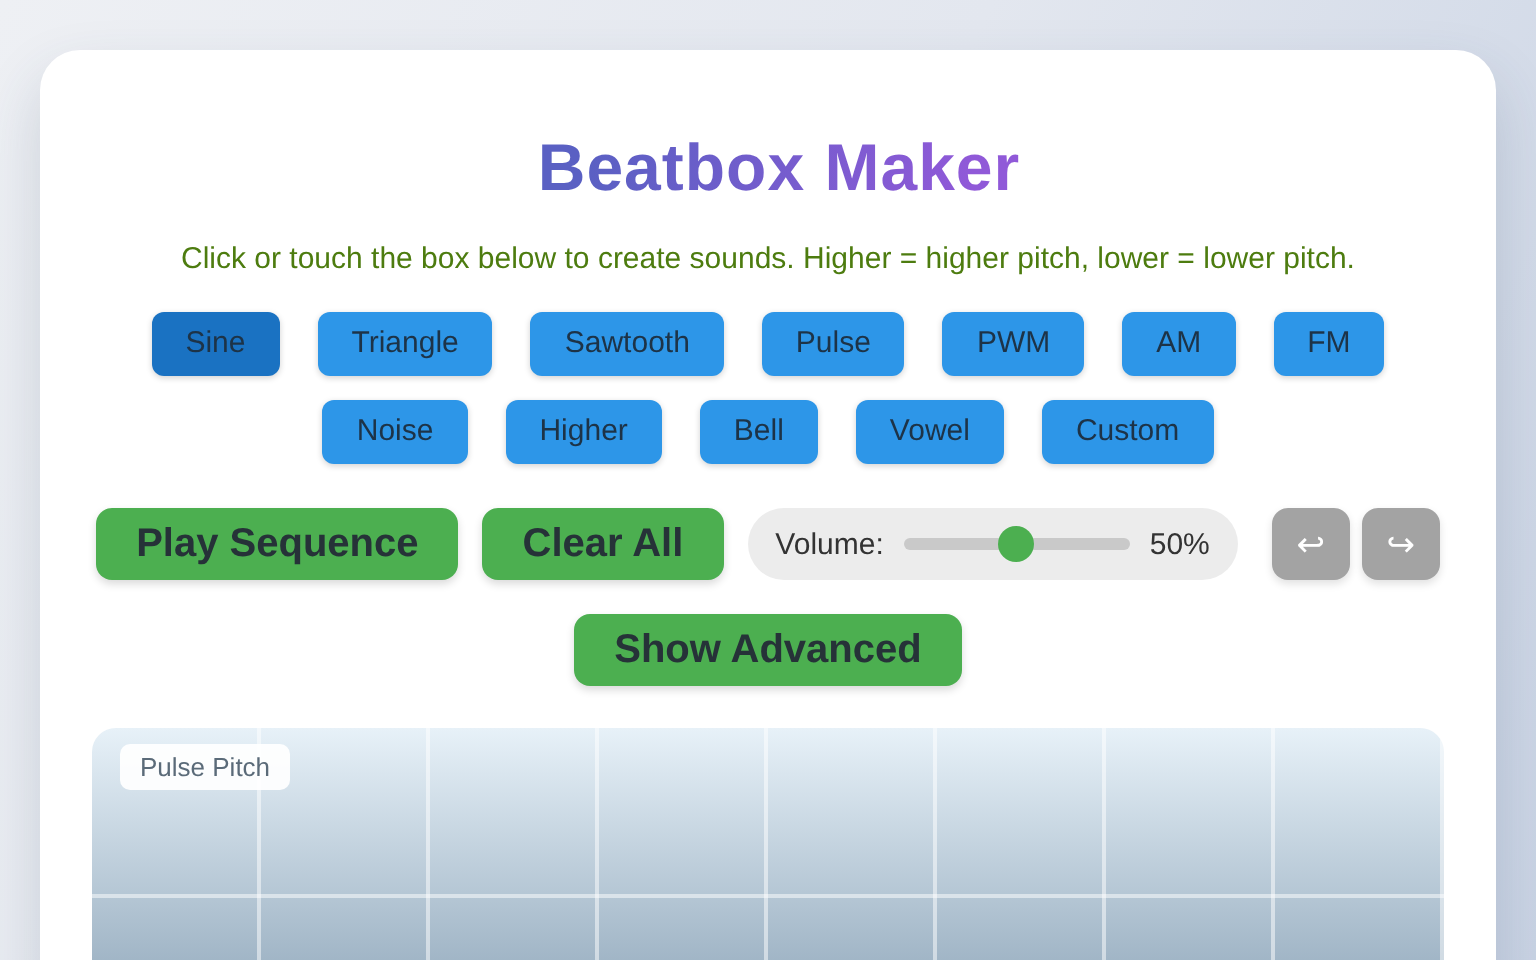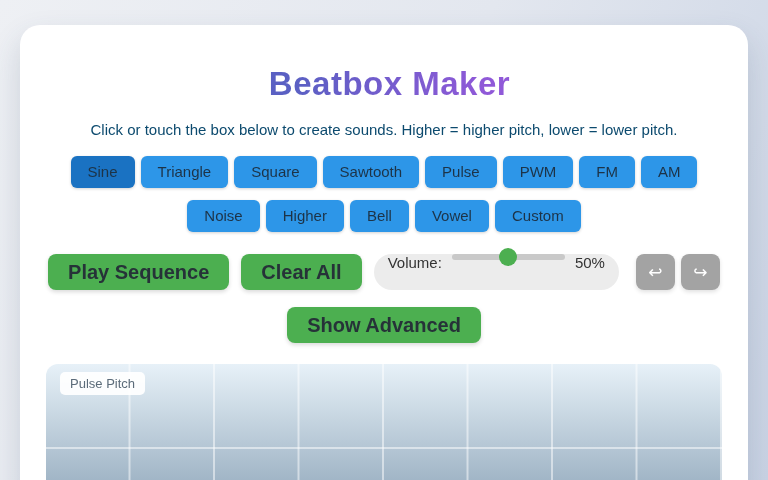--- a/index.html
+++ b/index.html
@@ -16,42 +16,42 @@
     text-align: center;
   }
   .title { margin: 0; padding-top: 42px; line-height: 1; }
   .title span {
     font-size: 33px; font-weight: 700; letter-spacing: 0.5px;
     color: #6f5ccd;
     background: linear-gradient(90deg, #5a60c3 10%, #9059d8 90%);
     -webkit-background-clip: text; background-clip: text; margin-left: 11px;
     -webkit-text-fill-color: transparent;
   }
-  .subtitle { margin: 21px 0 0; font-size: 15px; color: #0c4a6e; }
-  .wave-row { display: flex; justify-content: center; gap: 6px; margin-top: 18px; }
+  .subtitle { margin: 21px 0 0; font-size: 15px; color: #4d7c0f; }
+  .wave-row { display: flex; justify-content: center; gap: 19px; margin-top: 18px; }
   .wave-row.second { margin-top: 12px; }
   .wave-btn {
     background: #2d96e8; border: none; border-radius: 6px;
     padding: 7px 17px; font-size: 15px; color: #1d3347;
     font-family: inherit; cursor: pointer; height: 32px; line-height: 18px;
     box-shadow: 0 1px 3px rgba(0,0,0,0.18);
   }
   .wave-btn.active { background: #1a72c2; }
   .controls-row {
     display: flex; justify-content: center; align-items: center;
     gap: 12px; margin-top: 22px;
   }
   .green-btn {
     background: #4caf50; border: none; border-radius: 8px;
     color: #263238; font-weight: 700; font-size: 20px; font-family: inherit;
     padding: 0 20px; height: 36px; cursor: pointer;
     box-shadow: 0 2px 4px rgba(0,0,0,0.15);
   }
   .volume-pill {
-    display: flex; gap: 10px;
+    display: flex; align-items: center; gap: 10px;
     background: #ececec; border-radius: 18px; height: 36px;
     padding: 0 14px; font-size: 15px; color: #333; margin-left: 0;
   }
   .volume-slider {
     -webkit-appearance: none; appearance: none;
     width: 113px; height: 6px; border-radius: 3px;
     background: #c9c9c9; outline: none; margin: 0;
   }
   .volume-slider::-webkit-slider-thumb {
     -webkit-appearance: none; appearance: none;
@@ -89,26 +89,25 @@
 </head>
 <body>
 
 <div class="card">
   <h1 class="title"><span>Beatbox Maker</span></h1>
   <p class="subtitle">Click or touch the box below to create sounds. Higher = higher pitch, lower = lower pitch.</p>
 
   <div class="wave-row">
       <button class="wave-btn active">Sine</button>
       <button class="wave-btn">Triangle</button>
-      <button class="wave-btn">Square</button>
       <button class="wave-btn">Sawtooth</button>
       <button class="wave-btn">Pulse</button>
       <button class="wave-btn">PWM</button>
+      <button class="wave-btn">AM</button>
       <button class="wave-btn">FM</button>
-      <button class="wave-btn">AM</button>
     </div>
   <div class="wave-row second">
       <button class="wave-btn">Noise</button>
       <button class="wave-btn">Higher</button>
       <button class="wave-btn">Bell</button>
       <button class="wave-btn">Vowel</button>
       <button class="wave-btn">Custom</button>
     </div>
 
   <div class="controls-row">

